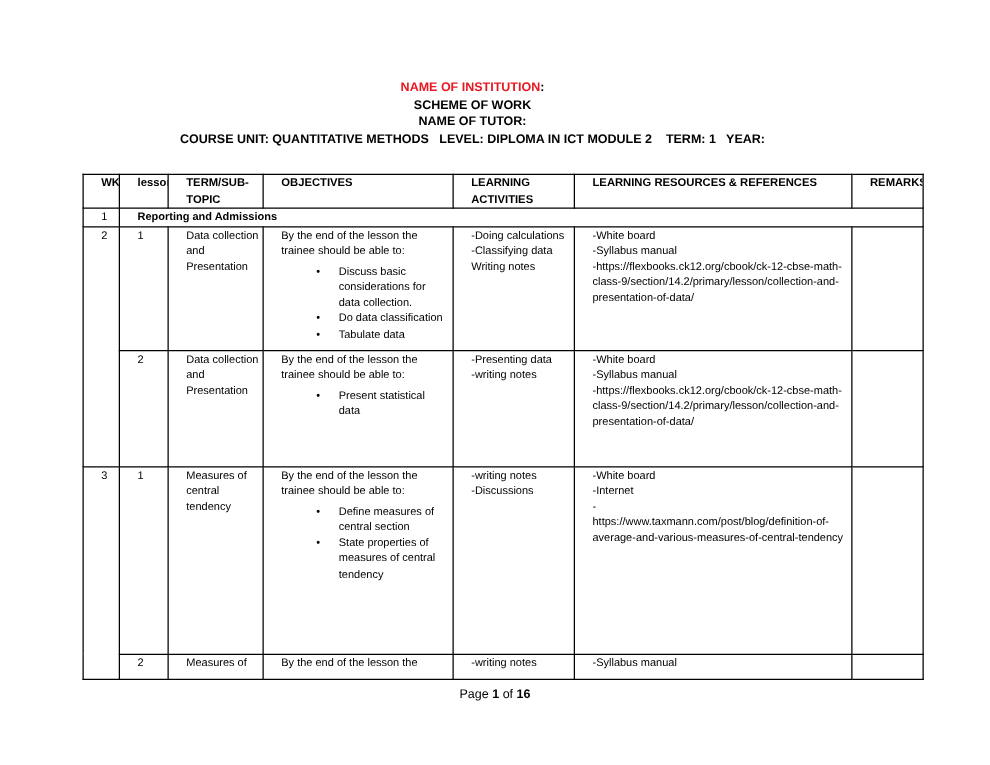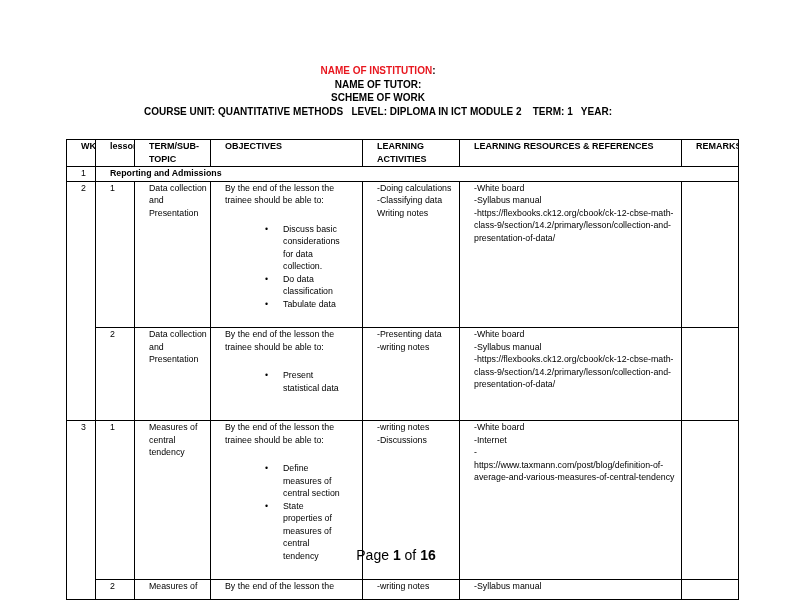--- a/index.html
+++ b/index.html
@@ -17,44 +17,44 @@
     position:absolute; left:66px; top:139px; width:672px;
     border-collapse:collapse; table-layout:fixed;
   }
   .sow-table th, .sow-table td {
     border:1px solid #000000; vertical-align:top; text-align:left;
     padding:0 3px 1px 14px; font-size:8.8px; line-height:12.5px; overflow:hidden;
   }
   .sow-table th { font-weight:bold; font-size:9px; }
   .section-cell { text-align:center; font-weight:bold; font-size:9px; }
   .pre { white-space:pre-line; overflow-wrap:break-word; word-wrap:break-word; }
-  ul.obj { margin:16px; padding:0 0 0 42px; }
+  ul.obj { margin:4px; padding:0 0 0 42px; }
   ul.obj li { list-style:none; position:relative; }
   ul.obj li::before { content:"\2022"; position:absolute; left:-18px; top:0; }
   tr.h-hdr  { height:26px; }
   tr.h-sec  { height:14px; }
   tr.h-r1   { height:99px; }
   tr.h-r2   { height:93px; }
   tr.h-r3   { height:150px; }
   tr.h-r4   { height:20px; }
   .footer {
     position:absolute; top:549px; left:0; width:792px;
-    text-align:center; font-size:14px; line-height:13px;
+    text-align:center; font-size:10px; line-height:13px;
   }
   .footer b { font-weight:bold; }
 </style>
 </head>
 <body style="--institution_red: #e8171f;">
 
 <div class="page">
 
   <div class="doc-header">
     <div class="line"><span class="red-text">NAME OF INSTITUTION</span><span>:</span></div>
+    <div class="line">SCHEME OF WORK</div>
     <div class="line">NAME OF TUTOR:</div>
-    <div class="line">SCHEME OF WORK</div>
     <div class="line">COURSE UNIT: QUANTITATIVE METHODS   LEVEL: DIPLOMA IN ICT MODULE 2    TERM: 1   YEAR:</div>
   </div>
 
   <table class="sow-table">
     <colgroup>
       <col style="width:29px">
         <col style="width:39px">
         <col style="width:76px">
       <col style="width:152px">
         <col style="width:97px">

